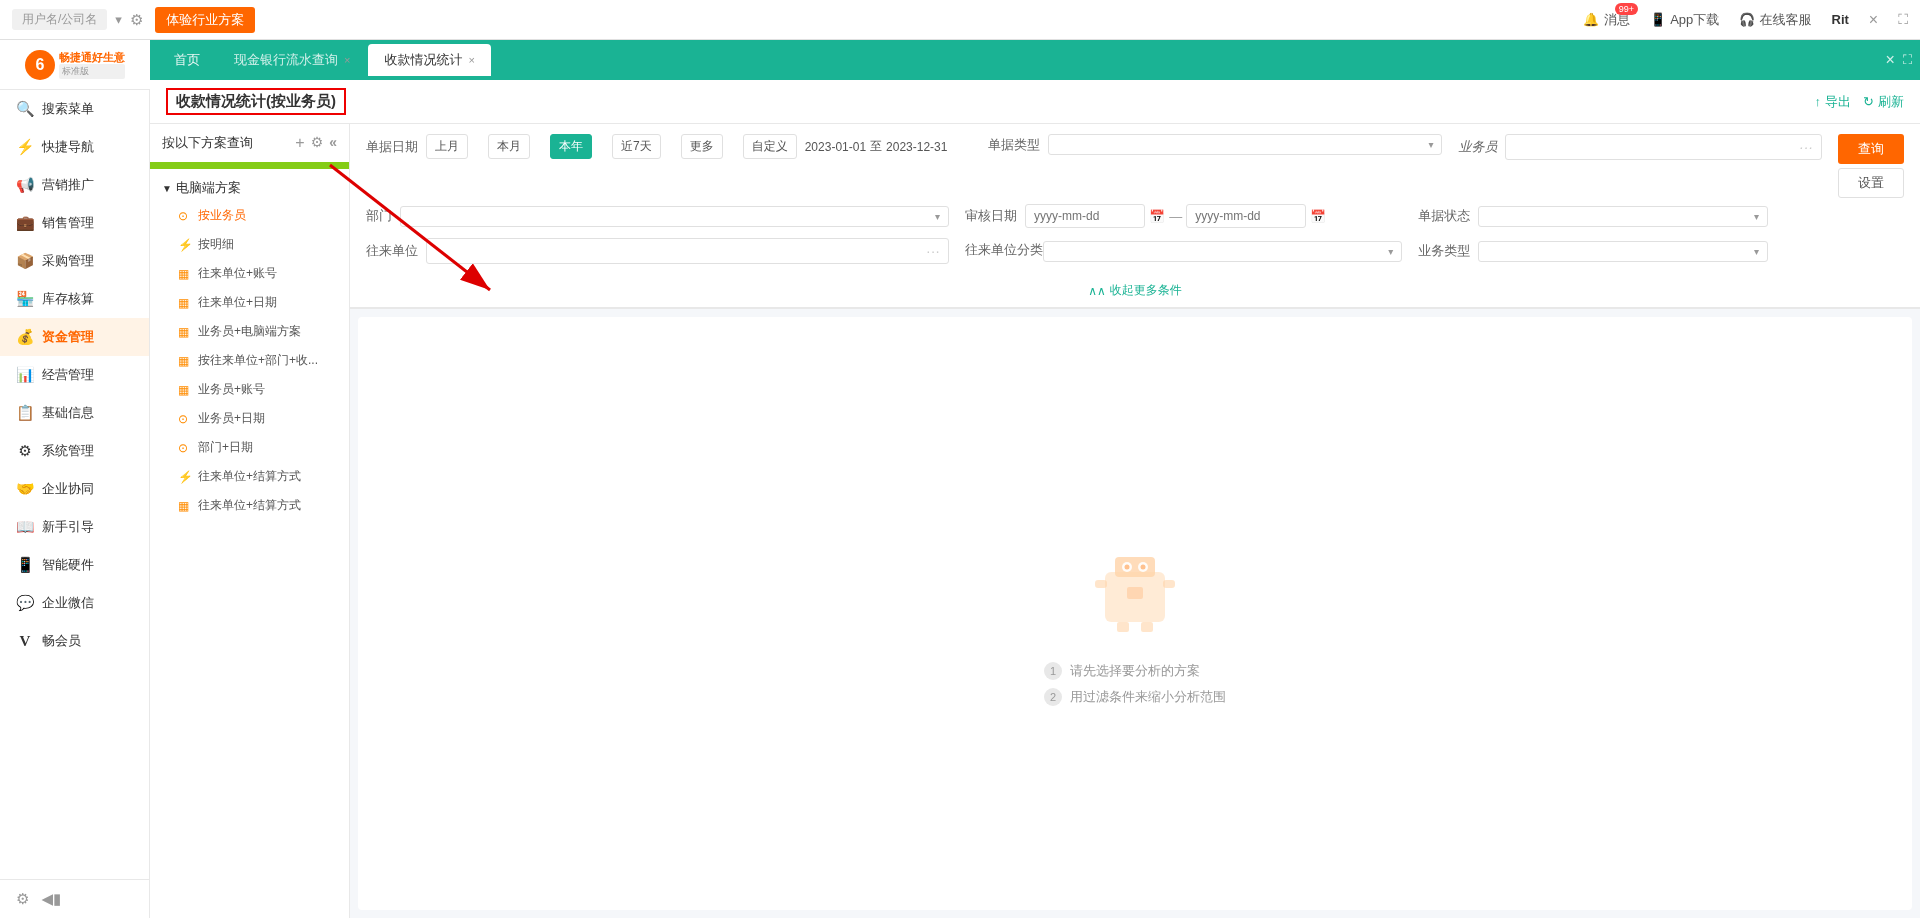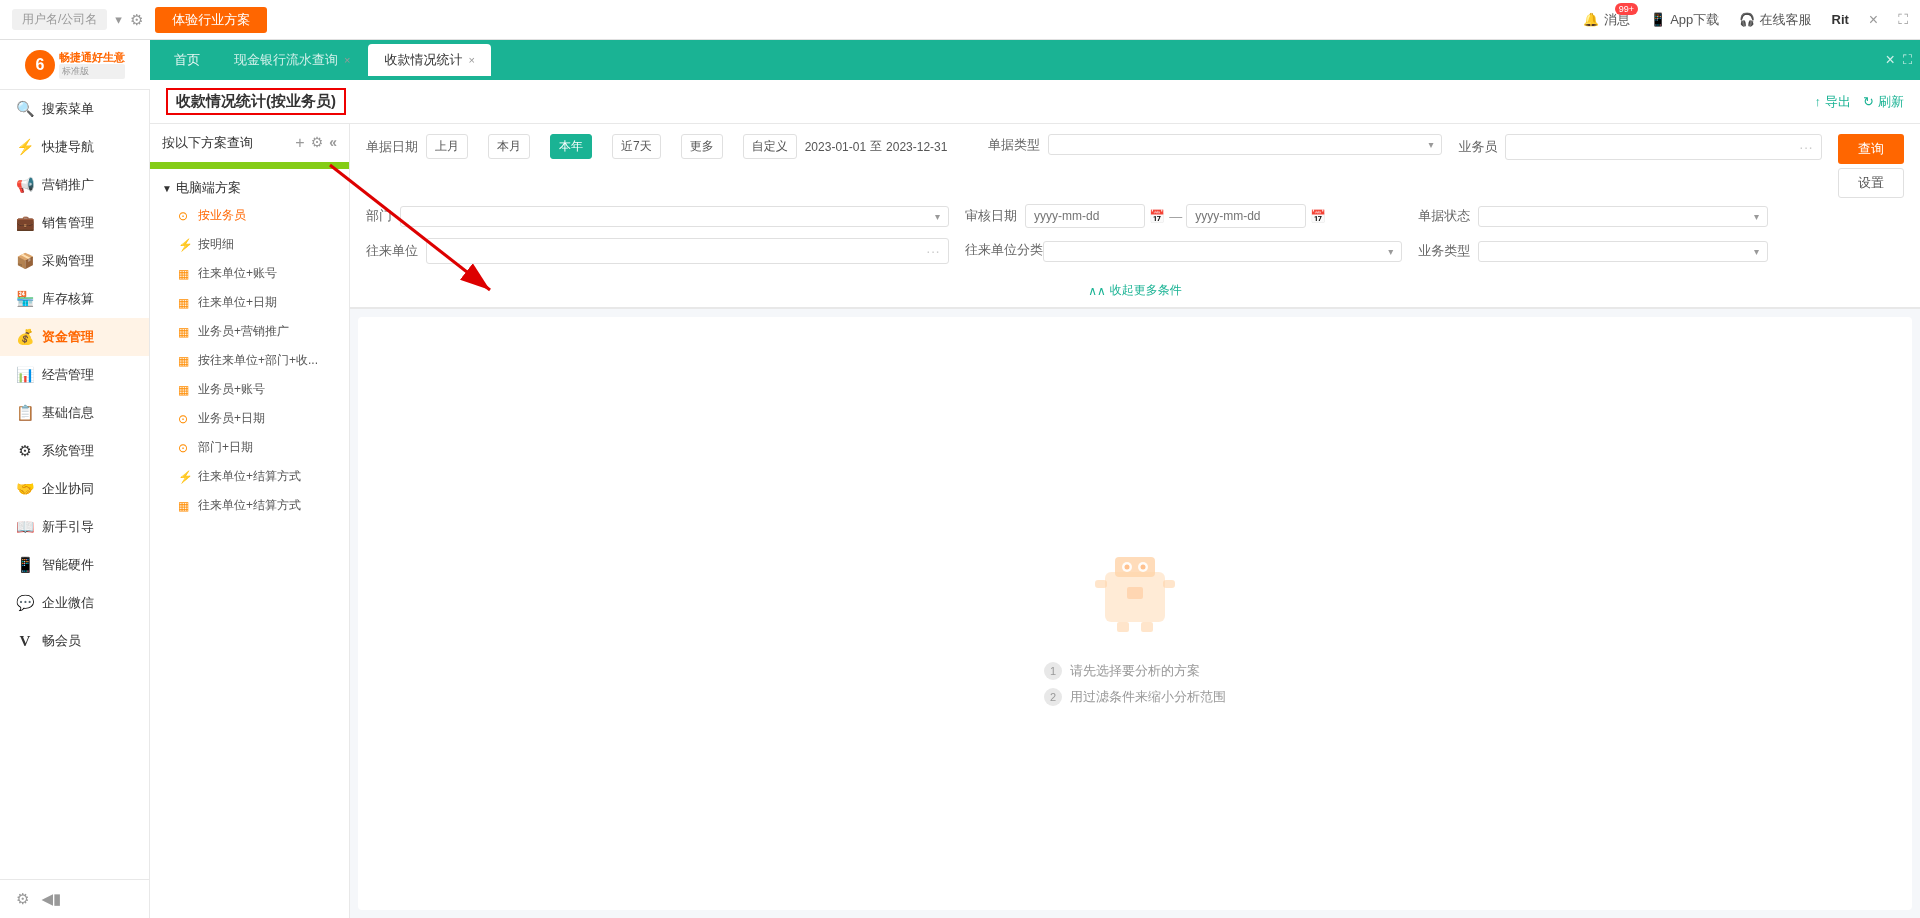--- a/index.html
+++ b/index.html
@@ -320,21 +320,21 @@
 </head>
 <body>
 
 <div class="full-layout">
 
   <div class="header-top">
     <div style="display:flex;align-items:center;gap:8px;flex:1;">
       <span style="color:#999;font-size:12px;background:#f0f0f0;padding:2px 10px;border-radius:3px;">用户名/公司名</span>
       <span style="color:#999;cursor:pointer;">▾</span>
       <span style="color:#999;cursor:pointer;font-size:15px;">⚙</span>
-      <button style="background:#ff6600;color:#fff;border:none;padding:4px 17px;border-radius:3px;cursor:pointer;font-size:13px;margin-left:4px;">体验行业方案</button>
+      <button style="background:#ff6600;color:#fff;border:none;padding:4px 11px;border-radius:3px;cursor:pointer;font-size:13px;margin-left:4px;">体验行业方案</button>
     </div>
     <div style="display:flex;align-items:center;gap:20px;">
       <div class="notification-badge">
         <span>🔔</span>
         <span style="font-size:13px;color:#555;">消息</span>
         <span class="badge-count">99+</span>
       </div>
       <div style="display:flex;align-items:center;gap:4px;color:#555;font-size:13px;cursor:pointer;">
         <span>📱</span>
         <span>App下载</span>
@@ -499,21 +499,21 @@
             <div class="scheme-item">
               <span class="si-icon">▦</span>
               <span>往来单位+账号</span>
             </div>
             <div class="scheme-item">
               <span class="si-icon">▦</span>
               <span>往来单位+日期</span>
             </div>
             <div class="scheme-item">
               <span class="si-icon">▦</span>
-              <span>业务员+营销推广</span>
+              <span>业务员+电脑端方案</span>
             </div>
             <div class="scheme-item">
               <span class="si-icon">▦</span>
               <span>按往来单位+部门+收...</span>
             </div>
             <div class="scheme-item">
               <span class="si-icon">▦</span>
               <span>业务员+账号</span>
             </div>
             <div class="scheme-item">
@@ -560,21 +560,21 @@
               </div>
 
               <div style="display:flex;align-items:center;gap:8px;flex:1.5;">
                 <span style="color:#666;font-size:13px;white-space:nowrap;">单据类型</span>
                 <div class="select-box" style="flex:1;">
                   <span></span>
                   <span class="arrow">▾</span>
                 </div>
               </div>
 
-              <div style="display:flex;align-items:center;gap:8px;flex:1.2;">
+              <div style="display:flex;align-items:center;gap:8px;flex:1.2;font-style:italic;">
                 <span style="color:#666;font-size:13px;white-space:nowrap;">业务员</span>
                 <div class="select-box" style="flex:1;">
                   <span></span>
                   <span style="color:#ccc;font-size:14px;cursor:pointer;">···</span>
                 </div>
               </div>
 
               <div style="display:flex;flex-direction:column;gap:4px;">
                 <button class="btn-query">查询</button>
                 <button class="btn-setting">设置</button>

